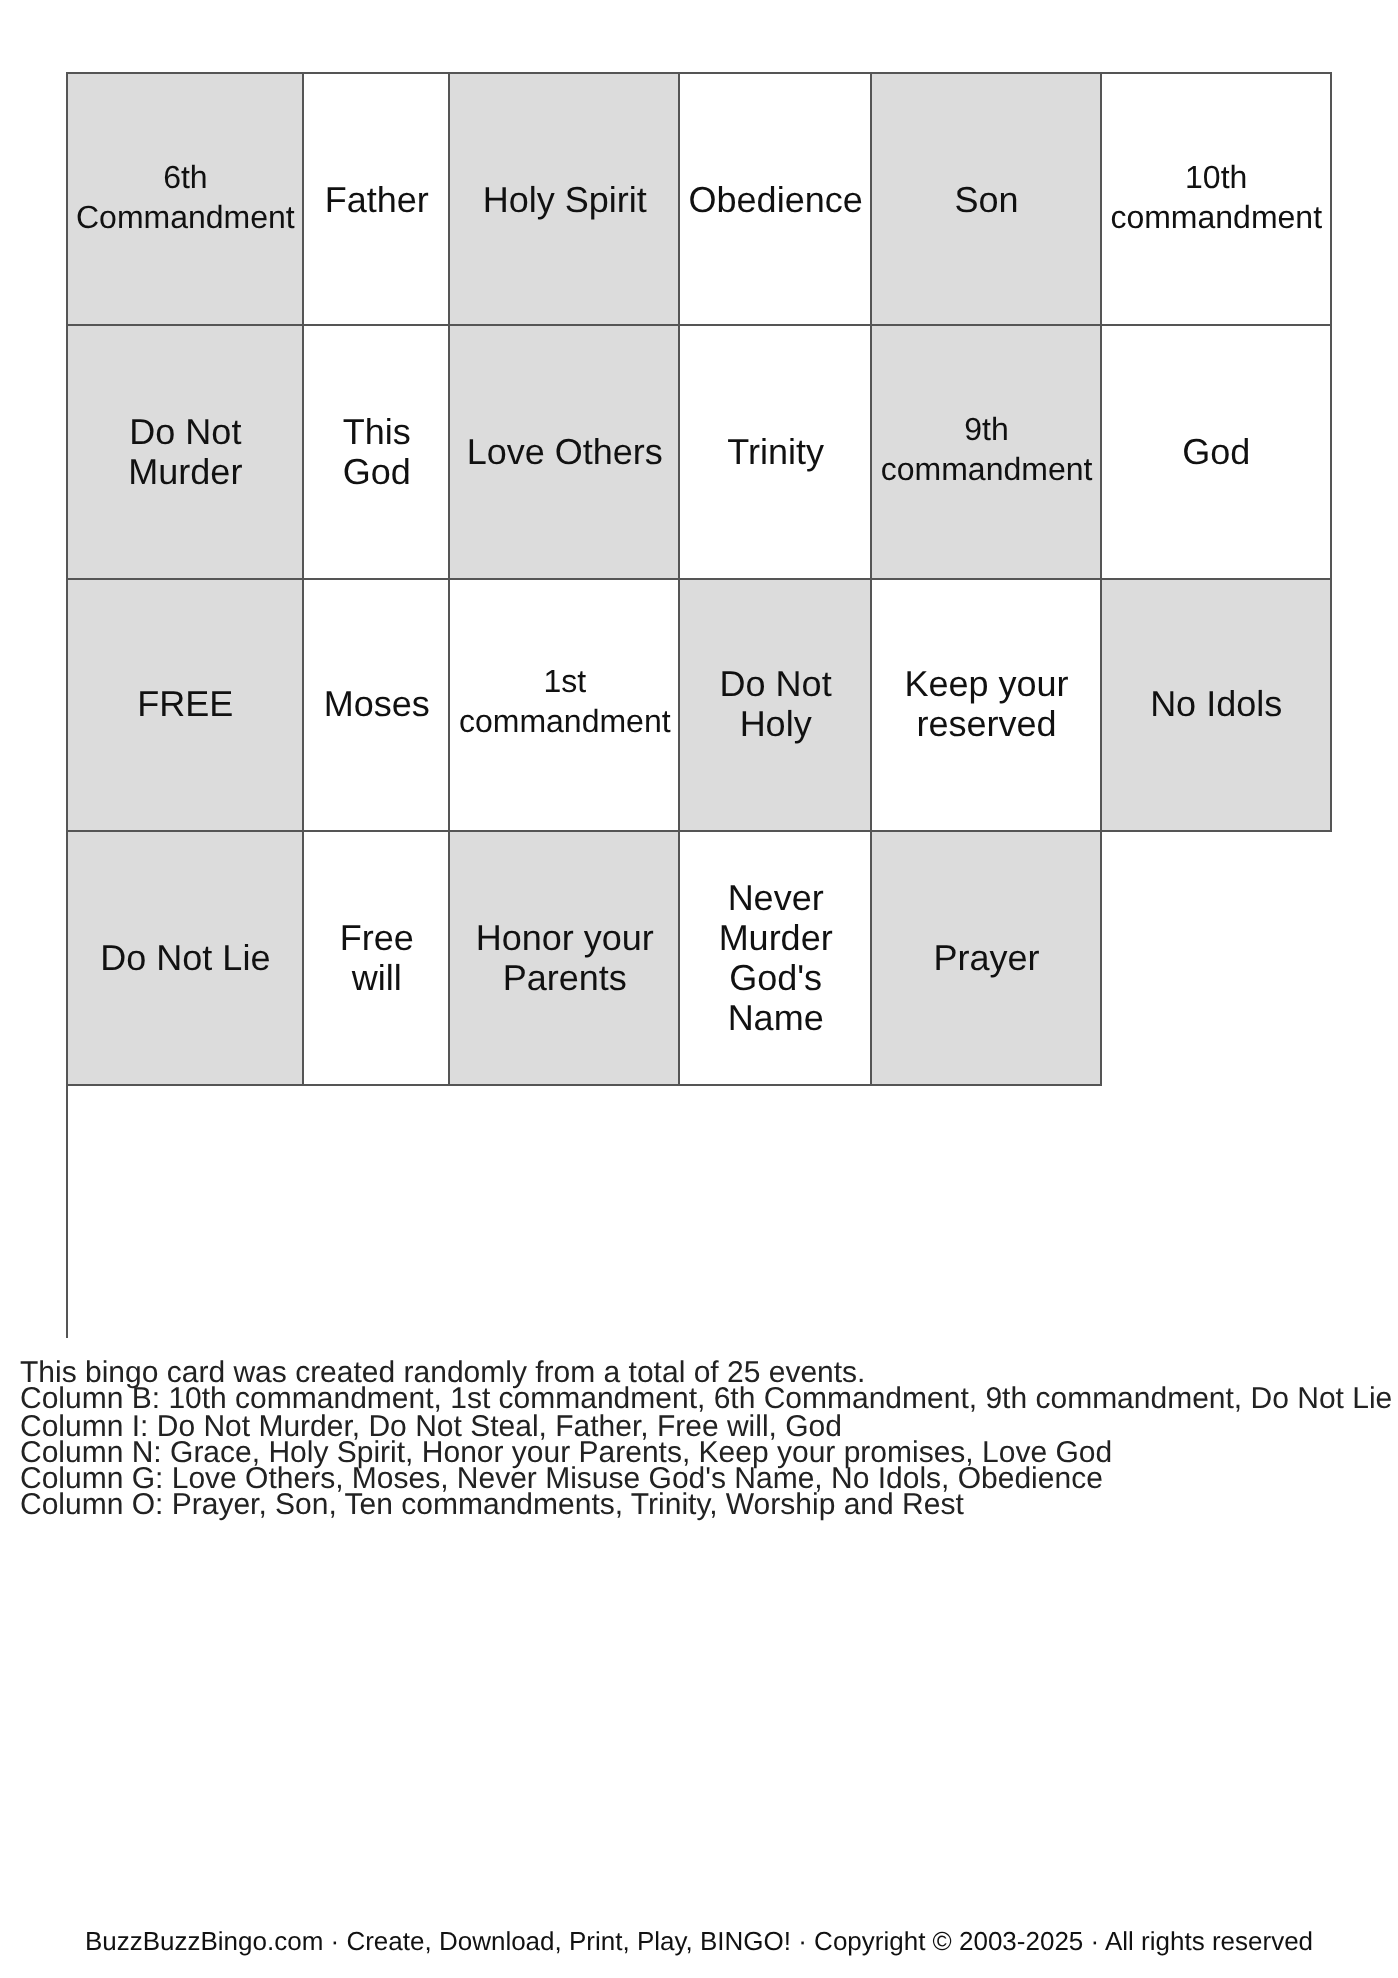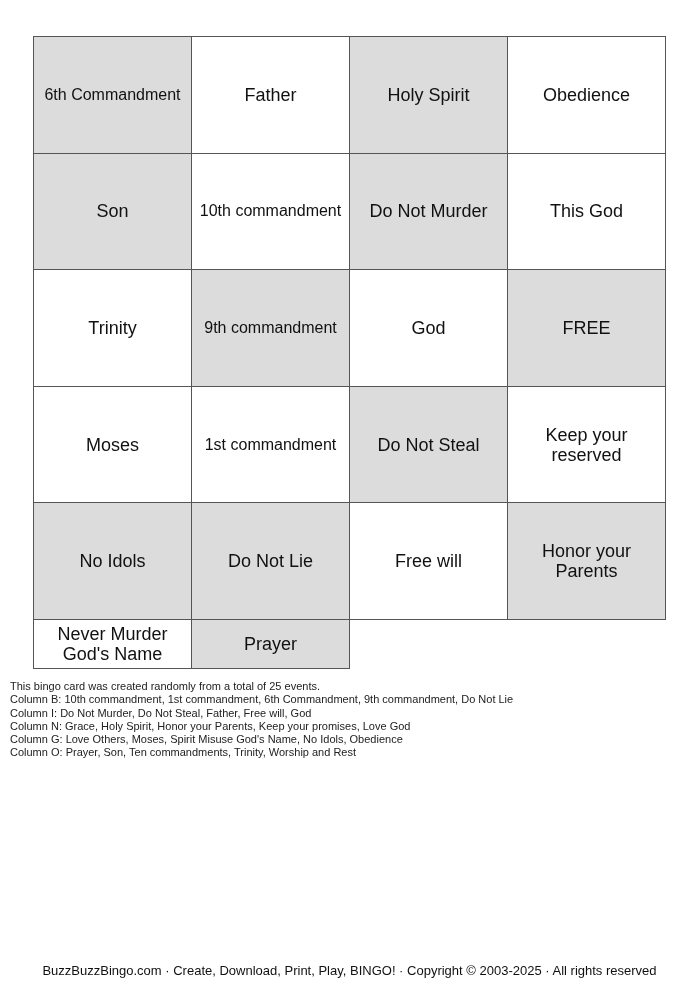--- a/index.html
+++ b/index.html
@@ -1,61 +1,62 @@
 <!DOCTYPE html>
 <html><head>
 <meta charset="utf-8">
 <style>
   html, body { margin: 0; padding: 0; background: #ffffff; }
   body { width: 699px; height: 989px; position: relative; font-family: "Liberation Sans", sans-serif; color: #111; }
   .grid { position: absolute; left: 33px; top: 36px; width: 633px; height: 633px;
-          display: grid; grid-template-columns: repeat(4, 1fr); grid-template-rows: repeat(5, 1fr);
+          display: grid; grid-template-columns: repeat(6, 1fr); grid-template-rows: repeat(5, 1fr);
           border-top: 1px solid #555; border-left: 1px solid #555; box-sizing: border-box; }
   .cell { border-right: 1px solid #555; border-bottom: 1px solid #555; box-sizing: border-box;
           display: flex; align-items: center; justify-content: center; text-align: center;
           font-size: 18px; line-height: 20px; padding: 4px; }
   .cell.small { font-size: 16px; }
   .cell.gray { background: #dcdcdc; }
-  .notes { position: absolute; left: 10px; top: 680px; font-size: 11px; line-height: 13.3px; color: #222; }
+  .notes { position: absolute; left: 10px; top: 680px; font-size: 15px; line-height: 13.3px; color: #222; }
   .footer { position: absolute; left: 0; width: 699px; top: 963px; text-align: center; font-size: 13px; color: #111; }
 </style>
 </head>
 <body>
 
 <div class="grid">
   <div class="cell gray small">6th Commandment</div>
   <div class="cell">Father</div>
   <div class="cell gray">Holy Spirit</div>
   <div class="cell">Obedience</div>
   <div class="cell gray">Son</div>
 
   <div class="cell small">10th commandment</div>
   <div class="cell gray">Do Not Murder</div>
   <div class="cell">This God</div>
+  <div class="cell gray">Love Others</div>
   <div class="cell">Trinity</div>
 
   <div class="cell gray small">9th commandment</div>
   <div class="cell">God</div>
   <div class="cell gray">FREE</div>
   <div class="cell">Moses</div>
 
   <div class="cell small">1st commandment</div>
-  <div class="cell gray">Do Not Steal</div>
+  <div class="cell gray">Do Not Holy</div>
   <div class="cell">Keep your reserved</div>
   <div class="cell gray">No Idols</div>
 
   <div class="cell gray">Do Not Lie</div>
   <div class="cell">Free will</div>
   <div class="cell gray">Honor your Parents</div>
   <div class="cell">Never Murder God's Name</div>
   <div class="cell gray">Prayer</div>
 </div>
 
 <div class="notes">
   <div>This bingo card was created randomly from a total of 25 events.</div>
   <div>Column B: 10th commandment, 1st commandment, 6th Commandment, 9th commandment, Do Not Lie</div>
   <div>Column I: Do Not Murder, Do Not Steal, Father, Free will, God</div>
   <div>Column N: Grace, Holy Spirit, Honor your Parents, Keep your promises, Love God</div>
-  <div>Column G: Love Others, Moses, Spirit Misuse God's Name, No Idols, Obedience</div>
+  <div>Column G: Love Others, Moses, Never Misuse God's Name, No Idols, Obedience</div>
   <div>Column O: Prayer, Son, Ten commandments, Trinity, Worship and Rest</div>
 </div>
 
 <div class="footer">BuzzBuzzBingo.com · Create, Download, Print, Play, BINGO! · Copyright © 2003-2025 · All rights reserved</div>
 
 </body></html>

